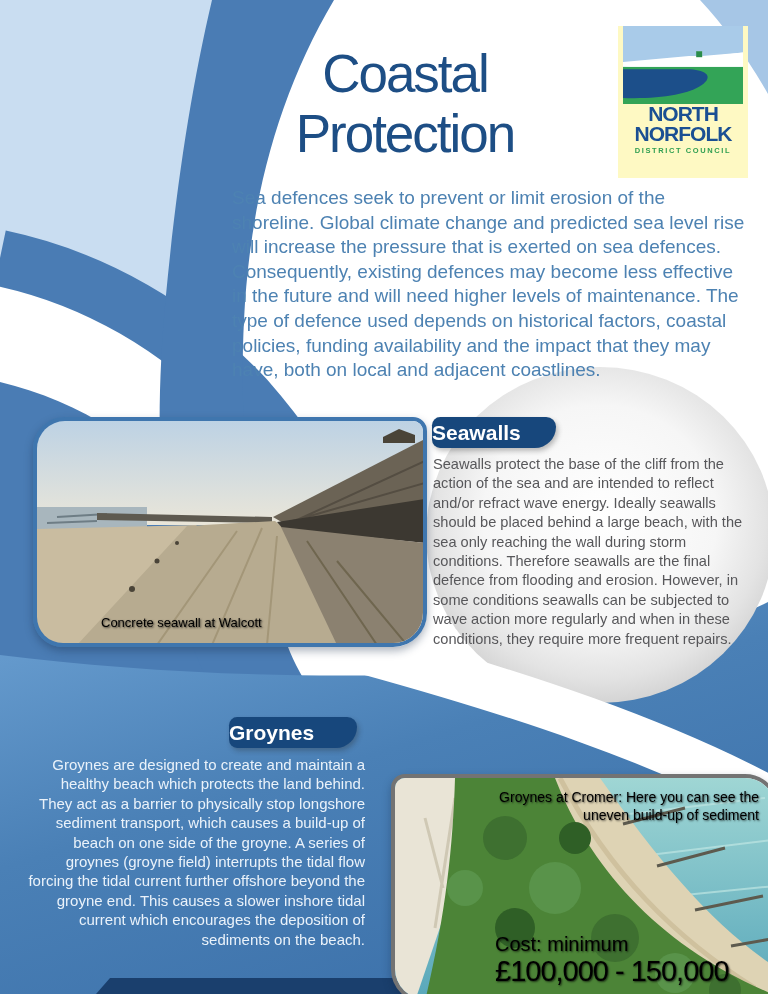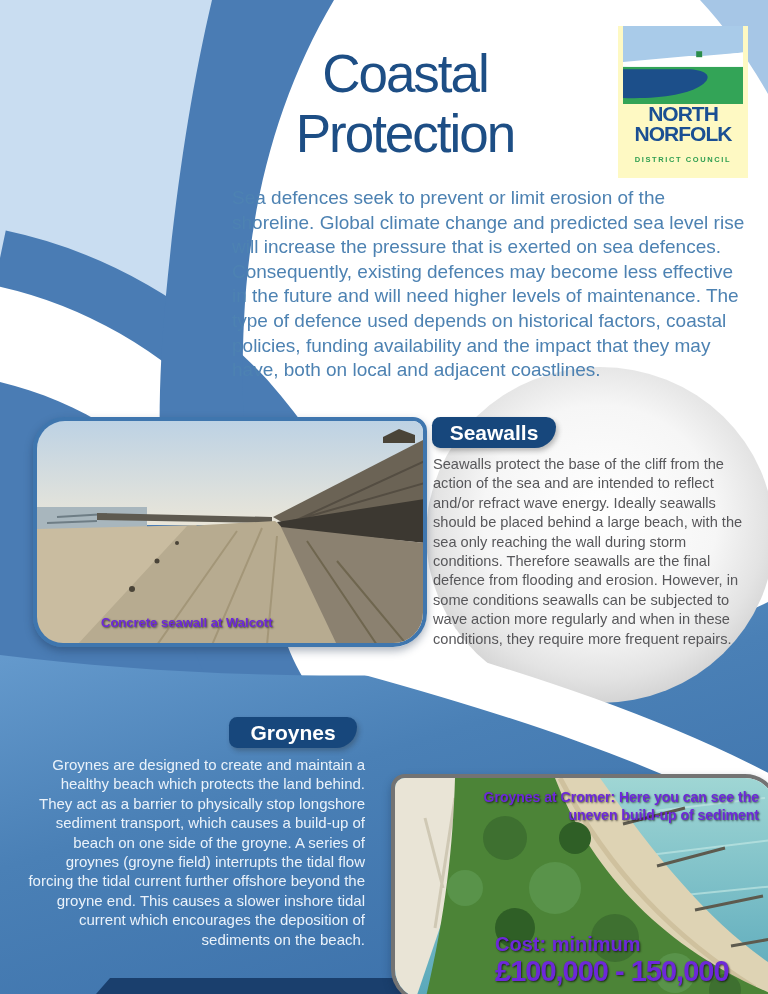--- a/index.html
+++ b/index.html
@@ -15,32 +15,32 @@
   .title{
     left:240px;top:44px;width:330px;text-align:center;
     color:#1d4e85;font-weight:normal;font-size:53px;line-height:60px;
     letter-spacing:-2px;
   }
 
   
   .logo{left:618px;top:26px;width:130px;height:152px;background:#fef9c3;text-align:center;}
   .logo svg{display:block;margin:0 auto;}
   .logo .lname{color:#1b4f93;font-weight:bold;font-size:21px;line-height:20px;letter-spacing:-1px;}
-  .logo .lsub{color:#2f9e51;font-weight:bold;font-size:7.5px;letter-spacing:1.6px;margin-top:11px;}
+  .logo .lsub{color:#2f9e51;font-weight:bold;font-size:7.5px;letter-spacing:1.6px;margin-top:2px;}
 
   
   .intro{
     left:232px;top:186px;width:516px;text-align:left;
     color:#4d82b2;font-size:19px;line-height:24.6px;
   }
 
   
   .pill{
     background:#17477c;color:#ffffff;font-weight:bold;font-size:21px;
-    display:flex;align-items:center;justify-content:center;
+    display:flex;align-items:center;
     border-radius:10px 12px 26px 10px;
     box-shadow:2px 3px 5px rgba(40,40,40,.3);
   }
   .pill-seawalls{left:432px;top:417px;width:124px;height:31px;}
   .pill-groynes{left:229px;top:717px;width:128px;height:31px;}
 
   .seawalls-body{
     left:433px;top:455px;width:314px;
     color:#57575a;font-size:14.6px;line-height:19.4px;
   }
@@ -56,21 +56,21 @@
     left:33px;top:417px;width:394px;height:230px;
     border:4px solid #3f76ae;border-radius:32px 14px 34px 30px;
     box-sizing:border-box;
   }
   .photo-groynes{
     left:391px;top:734px;width:388px;height:229px;
     border:4px solid #737373;border-radius:14px 34px 14px 34px;
     box-sizing:border-box;
     margin-top:40px;
   }
-  .caption{position:absolute;color:#6d28d9;font-weight:bold;
+  .caption{position:absolute;color:#000000;font-weight:normal;
     text-shadow:1px 1px 2px rgba(0,0,0,.65);z-index:3;}
   .cap-seawall{left:64px;bottom:12px;}
   .cap-seawall .cap-small{font-size:13px;line-height:16px;}
   .cap-seawall .cap-cost{font-size:21px;line-height:30px;}
   .cap-seawall .cap-cost .big{font-size:31px;}
   .cap-groynes-top{right:16px;top:10px;width:300px;text-align:right;font-size:14px;line-height:18px;}
   .cap-groynes-cost{left:100px;bottom:12px;text-align:left;}
   .cap-groynes-cost .cap-small{font-size:20px;line-height:22px;}
   .cap-groynes-cost .cap-big{font-size:29px;line-height:32px;letter-spacing:-1px;}
 </style>

